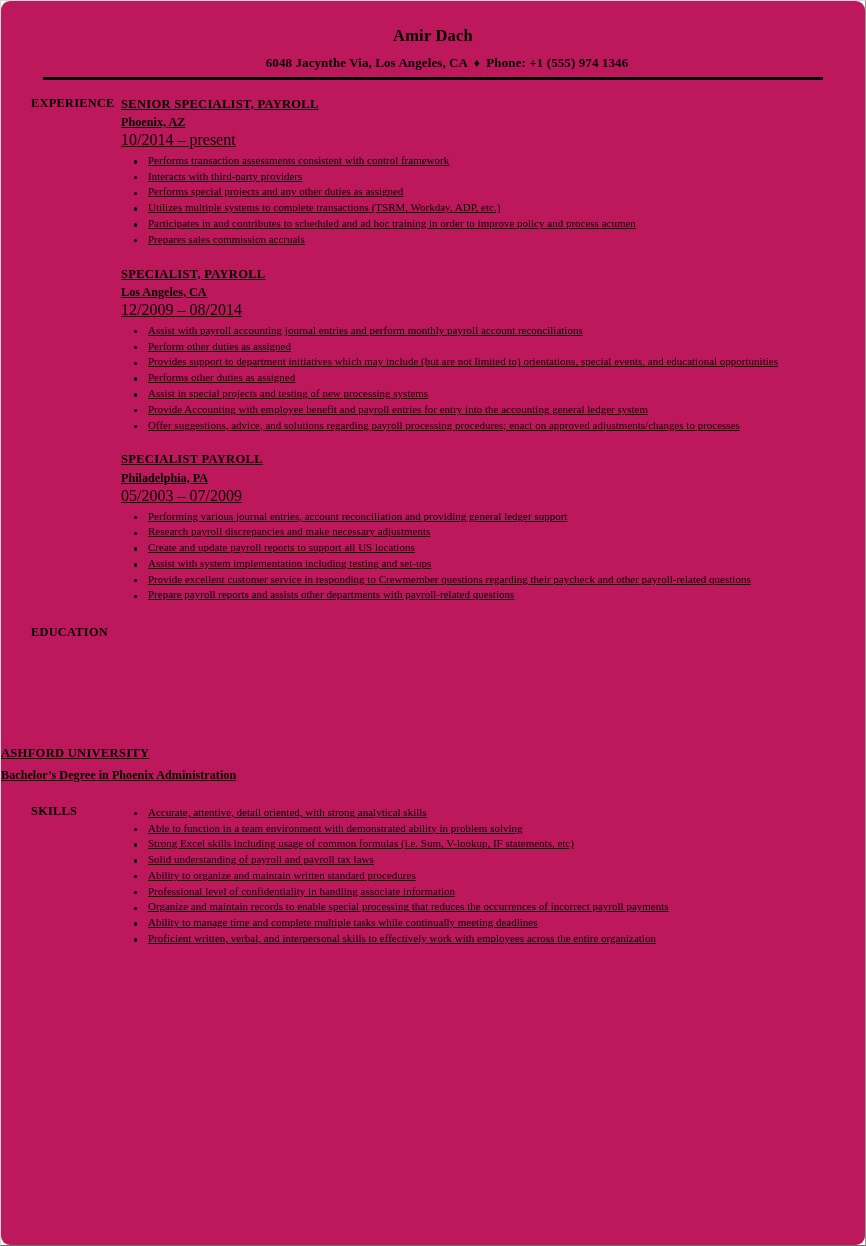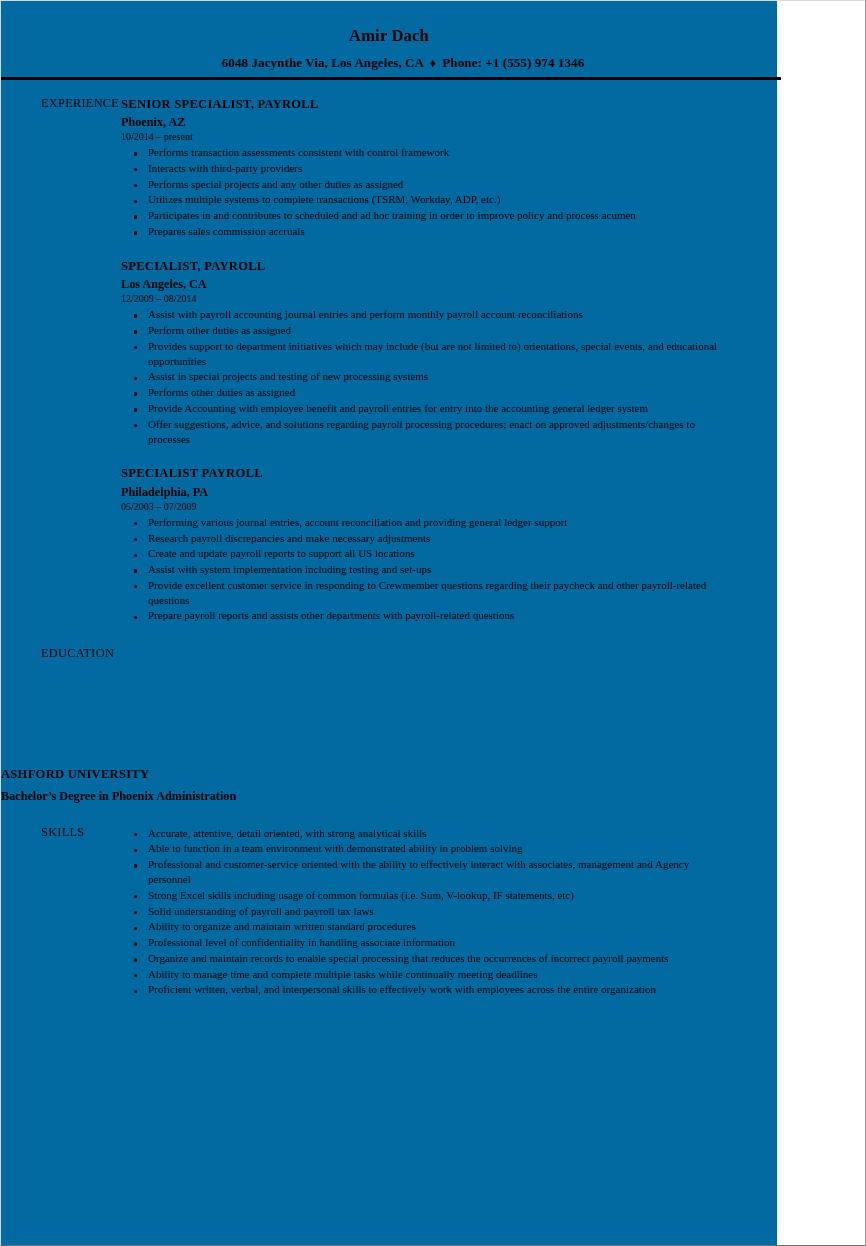--- a/index.html
+++ b/index.html
@@ -20,23 +20,24 @@
     box-sizing: border-box;
     border: 1px solid #d8d8d8;
     border-right-color: #9a9a9a;
     border-bottom-color: #6e6e6e;
     overflow: hidden;
   }
   .sheet {
     position: absolute;
     left: 0;
     top: 0;
-    width: 776px;
+    width: 864px;
     height: 1244px;
-    background: #0369a1;
+    background: #be185d;
+    border-radius: 9px;
   }
 
   
   .header {
     padding-top: 26px;
     text-align: center;
   }
   .full-name {
     font-size: 16.5px;
     font-weight: bold;
@@ -69,52 +70,53 @@
   .content {
     margin-top: 16px;
   }
   .section {
     display: flex;
     align-items: flex-start;
   }
   .section-label {
     width: 120px;
     flex: 0 0 120px;
-    padding-left: 40px;
+    padding-left: 30px;
     box-sizing: border-box;
     font-size: 12.3px;
-    font-weight: normal;
+    font-weight: bold;
     letter-spacing: 0.3px;
     line-height: 1.25;
     white-space: nowrap;
   }
   .section-body {
     flex: 1 1 auto;
     padding-right: 56px;
     box-sizing: border-box;
+    text-decoration: underline;
   }
 
   
   .job + .job {
     margin-top: 19px;
   }
   .job-title {
     font-size: 12.6px;
     font-weight: bold;
     letter-spacing: 0.25px;
     line-height: 1.3;
   }
   .job-location {
     font-size: 12.2px;
     font-weight: bold;
     line-height: 1.32;
     margin-top: 2px;
   }
   .job-dates {
-    font-size: 10px;
+    font-size: 16px;
     line-height: 1.3;
     margin-top: 0px;
   }
 
   
   ul.bullets {
     list-style: none;
     margin: 2px 0 0 0;
     padding: 0;
   }
@@ -191,22 +193,22 @@
           </div>
 
           <div class="job">
             <div class="job-title">SPECIALIST, PAYROLL</div>
             <div class="job-location">Los Angeles, CA</div>
             <div class="job-dates">12/2009 – 08/2014</div>
             <ul class="bullets">
               <li>Assist with payroll accounting journal entries and perform monthly payroll account reconciliations</li>
               <li>Perform other duties as assigned</li>
               <li>Provides support to department initiatives which may include (but are not limited to) orientations, special events, and educational opportunities</li>
+              <li>Performs other duties as assigned</li>
               <li>Assist in special projects and testing of new processing systems</li>
-              <li>Performs other duties as assigned</li>
               <li>Provide Accounting with employee benefit and payroll entries for entry into the accounting general ledger system</li>
               <li>Offer suggestions, advice, and solutions regarding payroll processing procedures; enact on approved adjustments/changes to processes</li>
             </ul>
           </div>
 
           <div class="job">
             <div class="job-title">SPECIALIST PAYROLL</div>
             <div class="job-location">Philadelphia, PA</div>
             <div class="job-dates">05/2003 – 07/2009</div>
             <ul class="bullets">
@@ -229,21 +231,20 @@
           <div class="edu-degree">Bachelor’s Degree in Phoenix Administration</div>
         </div>
       </div>
 
       <div class="section gap-skills">
         <div class="section-label">SKILLS</div>
         <div class="section-body skills-body">
           <ul class="bullets">
             <li>Accurate, attentive, detail oriented, with strong analytical skills</li>
             <li>Able to function in a team environment with demonstrated ability in problem solving</li>
-            <li>Professional and customer-service oriented with the ability to effectively interact with associates, management and Agency personnel</li>
             <li>Strong Excel skills including usage of common formulas (i.e. Sum, V-lookup, IF statements, etc)</li>
             <li>Solid understanding of payroll and payroll tax laws</li>
             <li>Ability to organize and maintain written standard procedures</li>
             <li>Professional level of confidentiality in handling associate information</li>
             <li>Organize and maintain records to enable special processing that reduces the occurrences of incorrect payroll payments</li>
             <li>Ability to manage time and complete multiple tasks while continually meeting deadlines</li>
             <li>Proficient written, verbal, and interpersonal skills to effectively work with employees across the entire organization</li>
           </ul>
         </div>
       </div>

